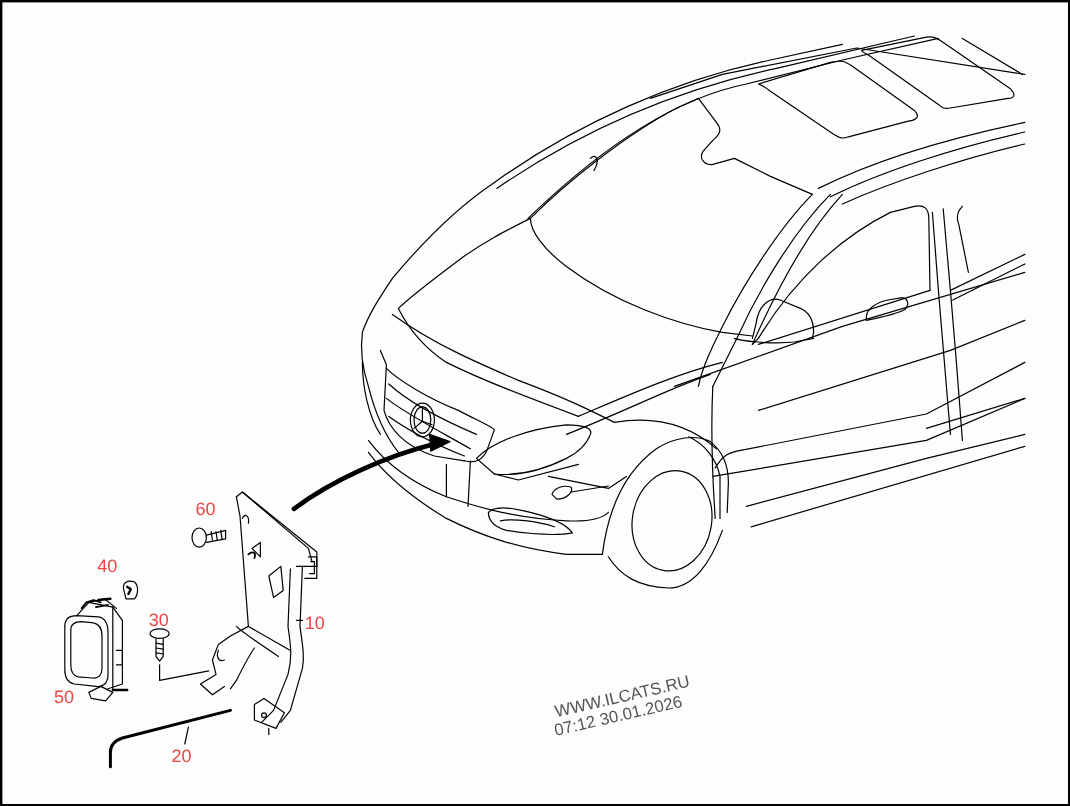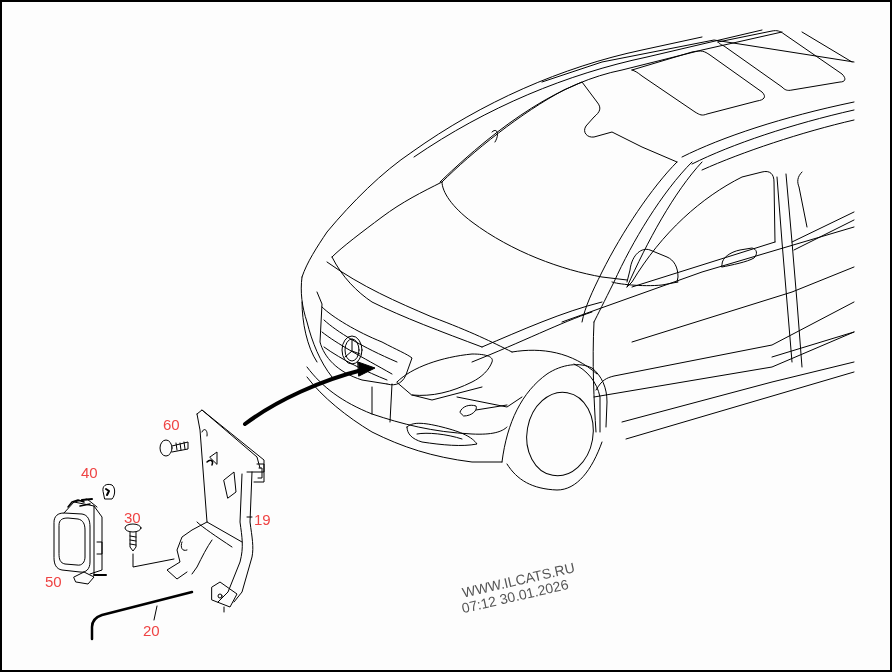--- a/index.html
+++ b/index.html
@@ -179,21 +179,21 @@
     <g>
       <path d="M90 637 L 90 625 C 90 618, 94 615, 100 613 L 190 590" stroke-width="2.5"></path>
       <path d="M155 604 L 152 618"></path>
     </g>
 
     <g>
       <path d="M250 515 L 245 515"></path>
     </g>
   </svg>
 
-  <span class="callout" style="left:252px; top:510px;">19</span>
+  <span class="callout" style="left:252px; top:510px;">10</span>
   <span class="callout" style="left:141px; top:621px;">20</span>
   <span class="callout" style="left:43px; top:572px;">50</span>
   <span class="callout" style="left:79px; top:463px;">40</span>
   <span class="callout" style="left:122px; top:508px;">30</span>
   <span class="callout" style="left:161px; top:415px;">60</span>
 
   <div class="watermark">
     <div style="padding-left:4px;">WWW.ILCATS.RU</div>
     <div>07:12 30.01.2026</div>
   </div>

